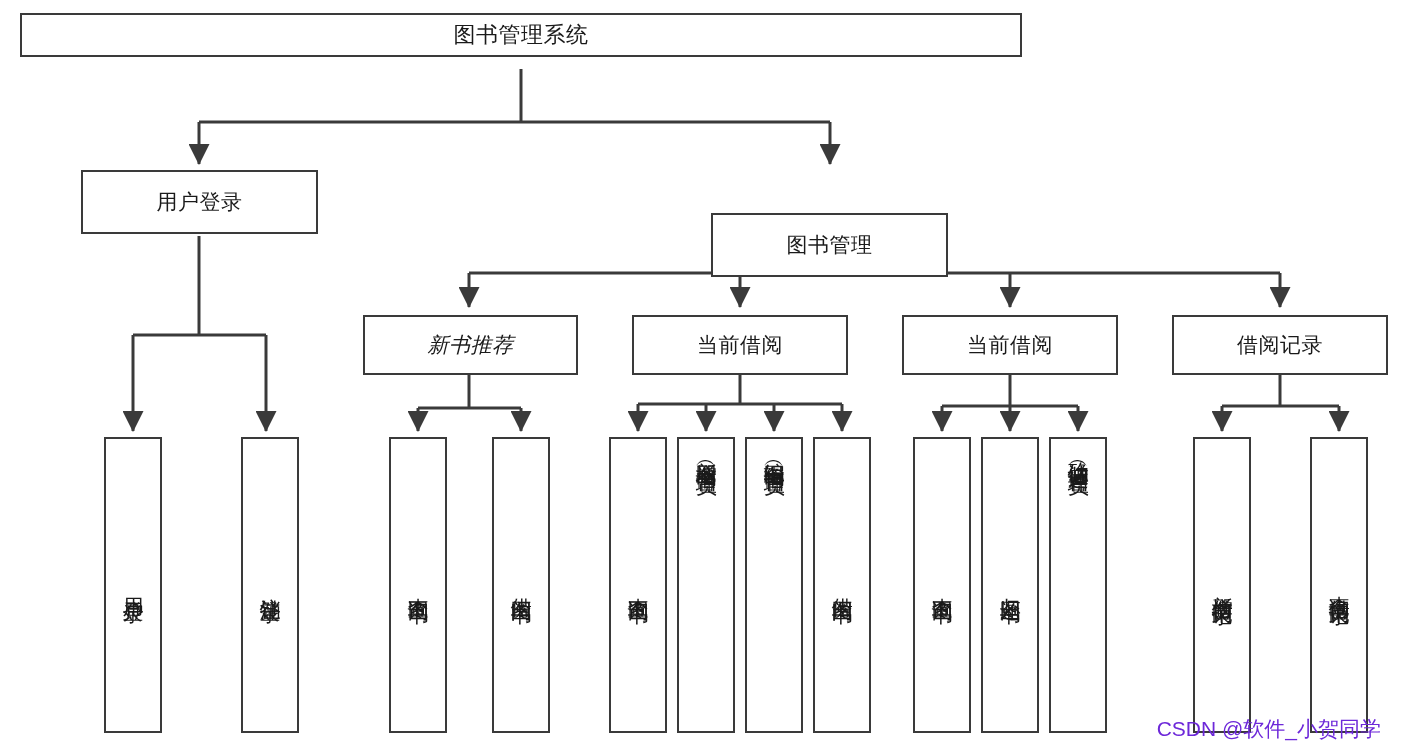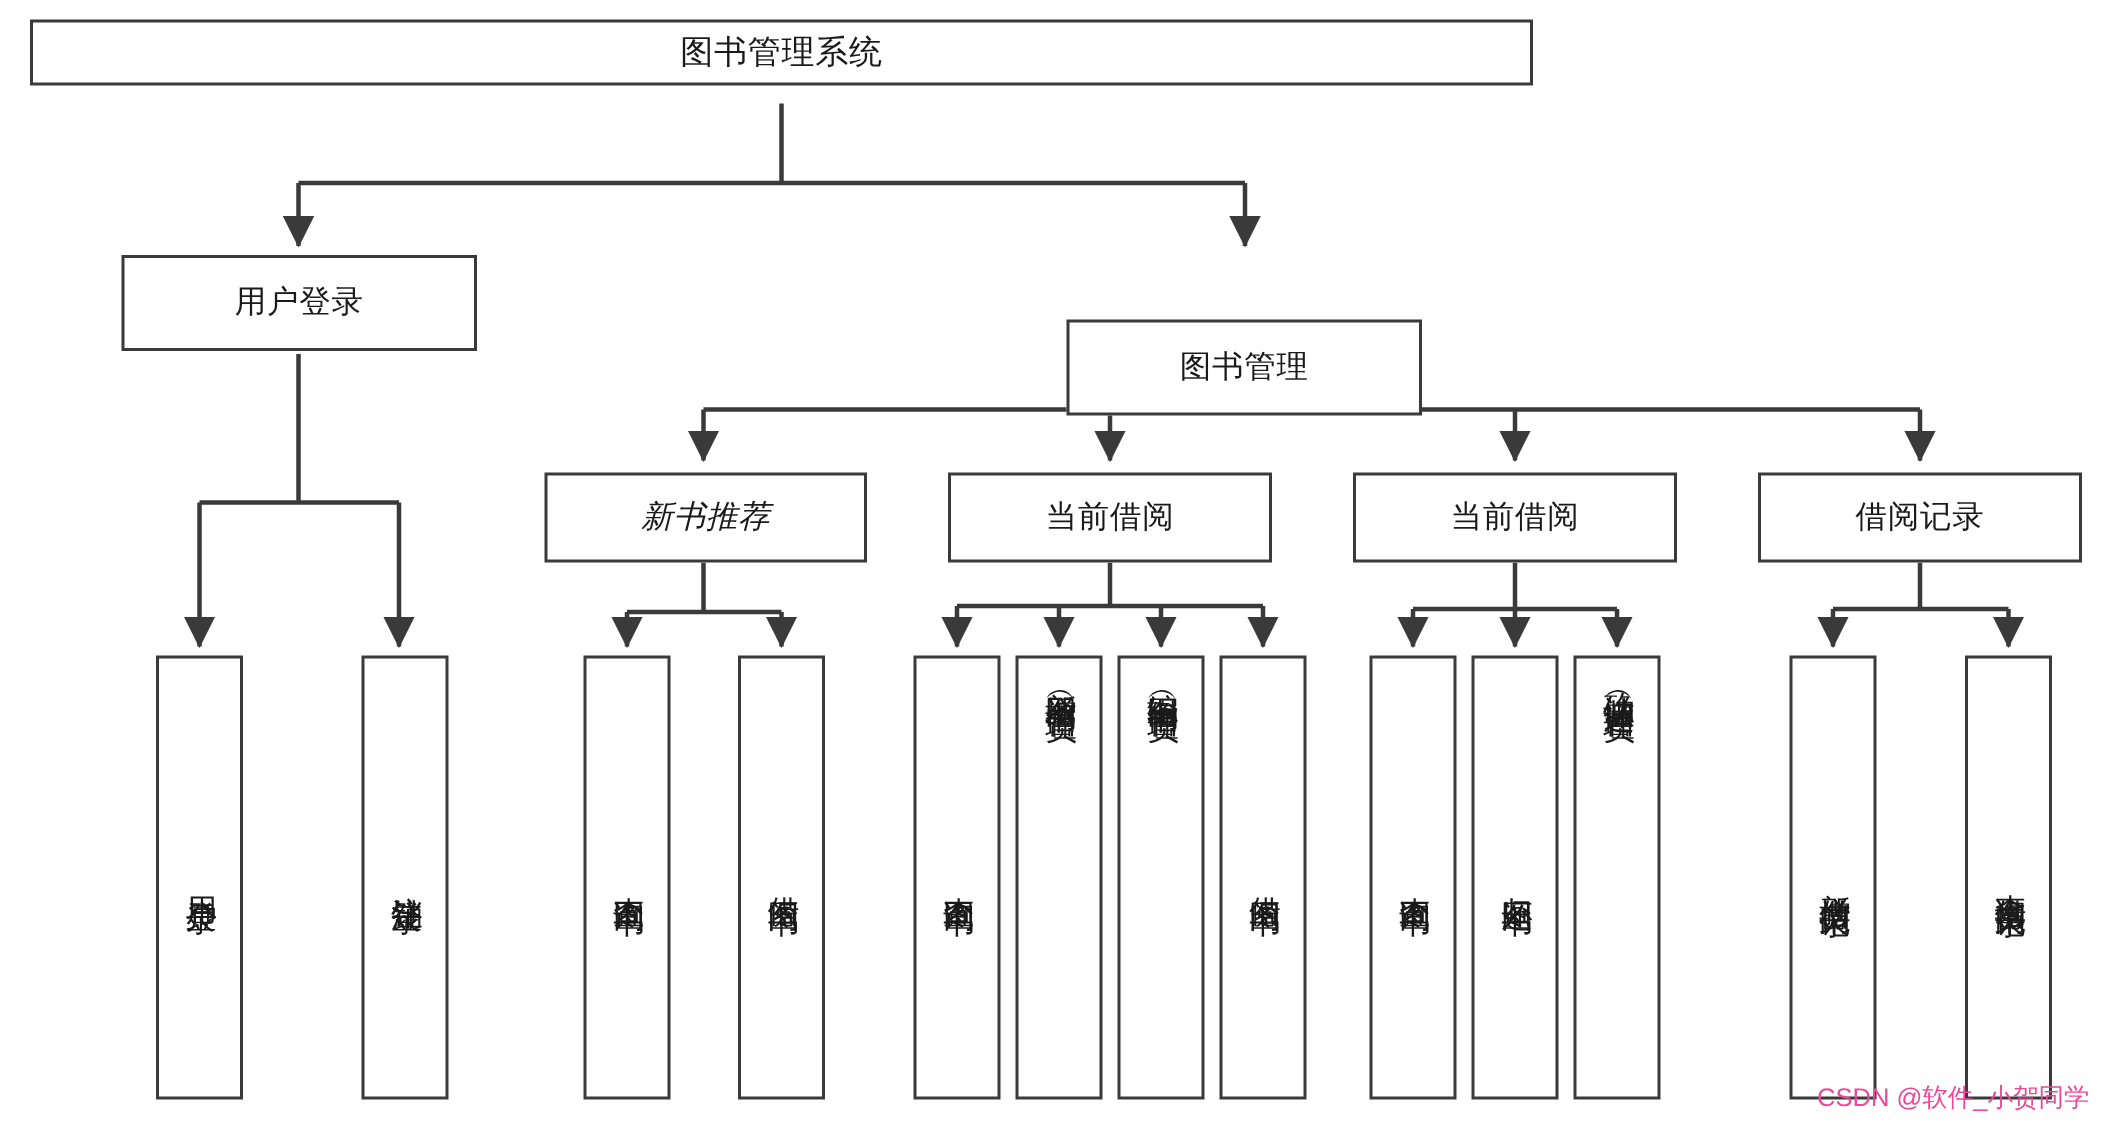--- a/index.html
+++ b/index.html
@@ -63,24 +63,24 @@
     letter-spacing: 2px;
     white-space: nowrap;
   }
   
   .node.vert.short {
     align-items: center;
     padding-top: 0;
   }
   #watermark {
     position: absolute;
-    right: 12px;
+    right: 24px;
     bottom: 4px;
-    font-size: 17px;
-    color: #ec4899;
+    font-size: 21px;
+    color: #6d28d9;
     z-index: 5;
     white-space: nowrap;
     pointer-events: none;
   }
 </style>
 </head>
 <body>
 
 <div id="diagram-root">
 

